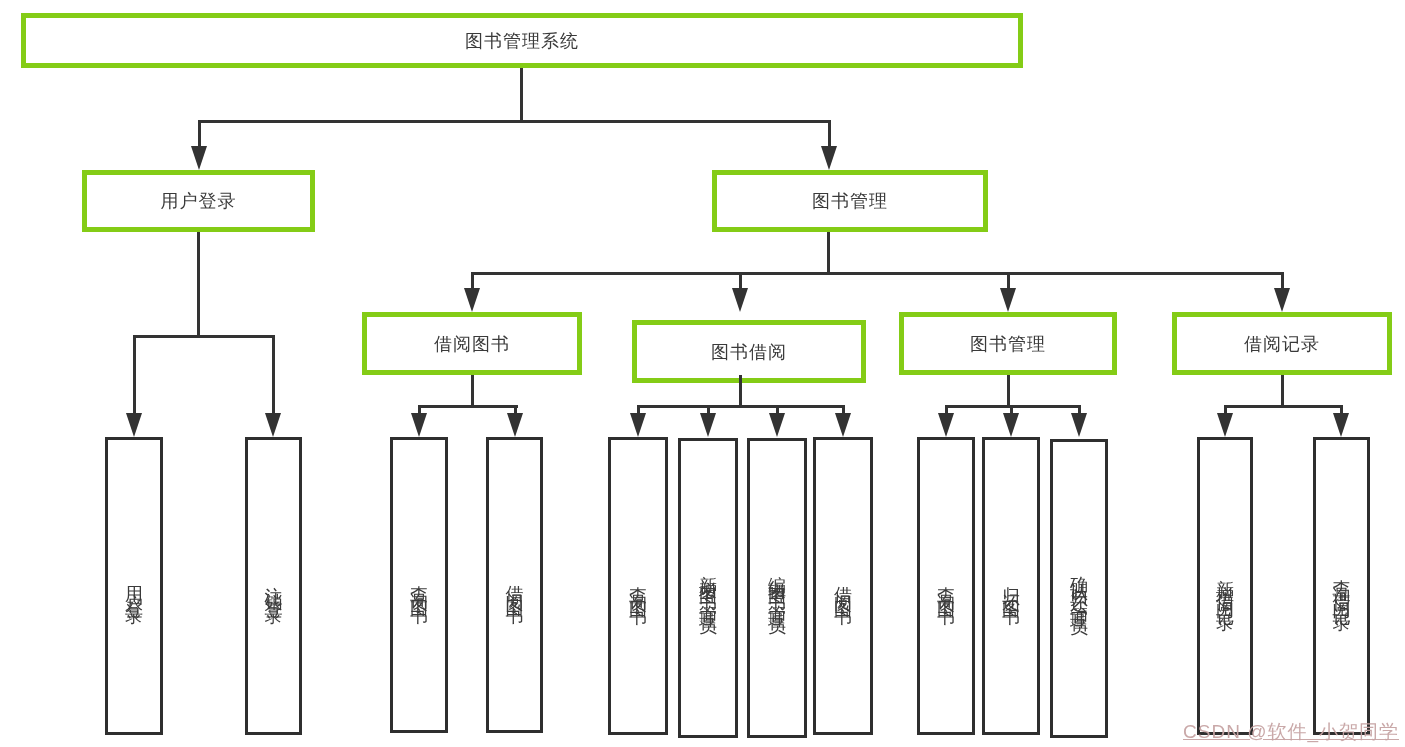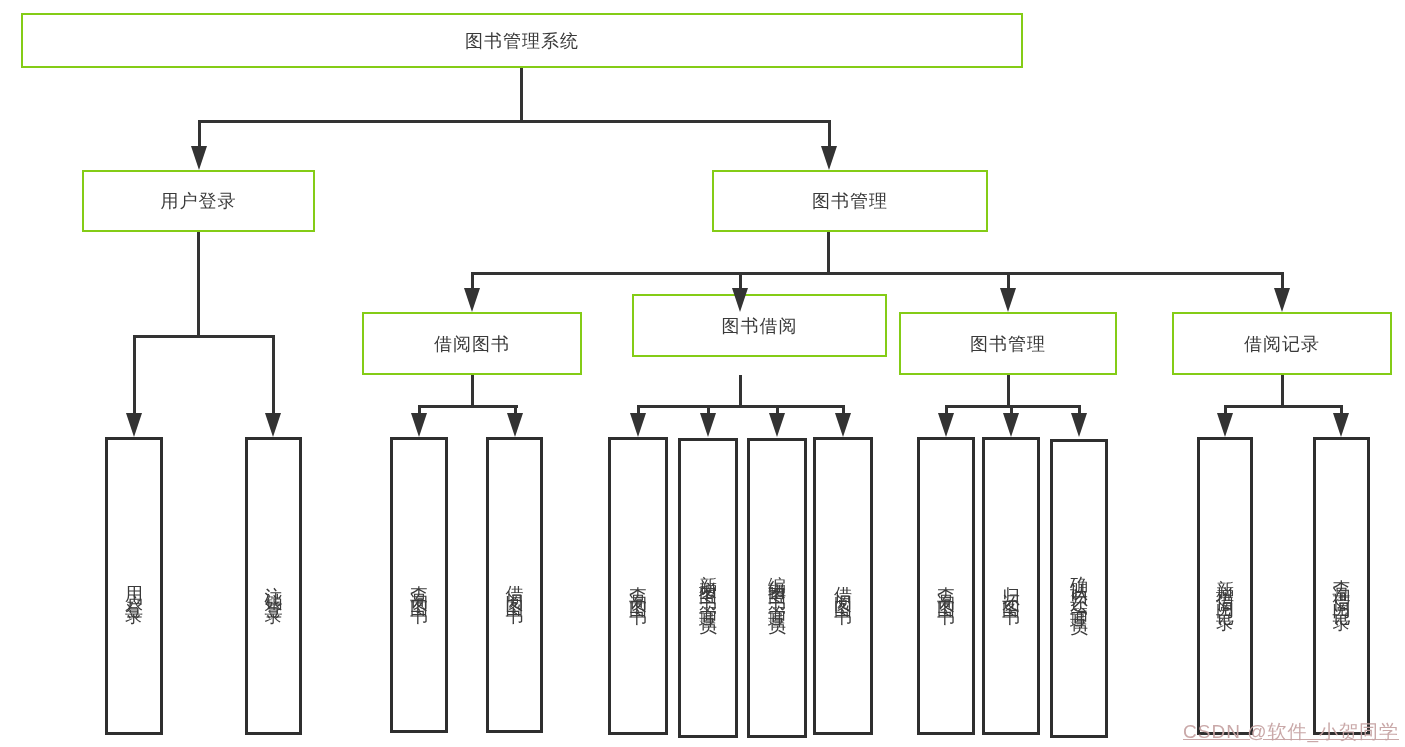--- a/index.html
+++ b/index.html
@@ -7,21 +7,21 @@
     position:relative;
     width:1405px;height:747px;
     background:#ffffff;
     font-family:"Liberation Sans","DejaVu Sans",sans-serif;
     overflow:hidden;
   }
   .box{
     position:absolute;
     box-sizing:border-box;
     background:#ffffff;
-    border:2px solid #84cc16;
+    border:5px solid #84cc16;
     display:flex;align-items:center;justify-content:center;
     font-size:18px;letter-spacing:1px;color:#3a3a3a;
   }
   .leaf{
     position:absolute;
     box-sizing:border-box;
     background:#ffffff;
     border:3px solid #2f2f2f;
     writing-mode:vertical-rl;
     text-orientation:mixed;
@@ -51,21 +51,21 @@
 <body>
 
 <div class="canvas">
 
   <div class="box" style="left:21px;top:13px;width:1002px;height:55px">图书管理系统</div>
 
   <div class="box" style="left:82px;top:170px;width:233px;height:62px">用户登录</div>
   <div class="box" style="left:712px;top:170px;width:276px;height:62px">图书管理</div>
 
   <div class="box" style="left:362px;top:312px;width:220px;height:63px">借阅图书</div>
-  <div class="box" style="left:632px;top:294px;width:255px;height:63px">图书借阅</div>
+  <div class="box" style="left:632px;top:320px;width:234px;height:63px">图书借阅</div>
   <div class="box" style="left:899px;top:312px;width:218px;height:63px">图书管理</div>
   <div class="box" style="left:1172px;top:312px;width:220px;height:63px">借阅记录</div>
 
   <div class="leaf" style="left:105px;top:437px;width:58px;height:298px">用户登录</div>
   <div class="leaf" style="left:245px;top:437px;width:57px;height:298px">注销登录</div>
 
   <div class="leaf" style="left:390px;top:437px;width:58px;height:296px">查询图书</div>
   <div class="leaf" style="left:486px;top:437px;width:57px;height:296px">借阅图书</div>
 
   <div class="leaf" style="left:608px;top:437px;width:60px;height:298px">查询图书</div>

